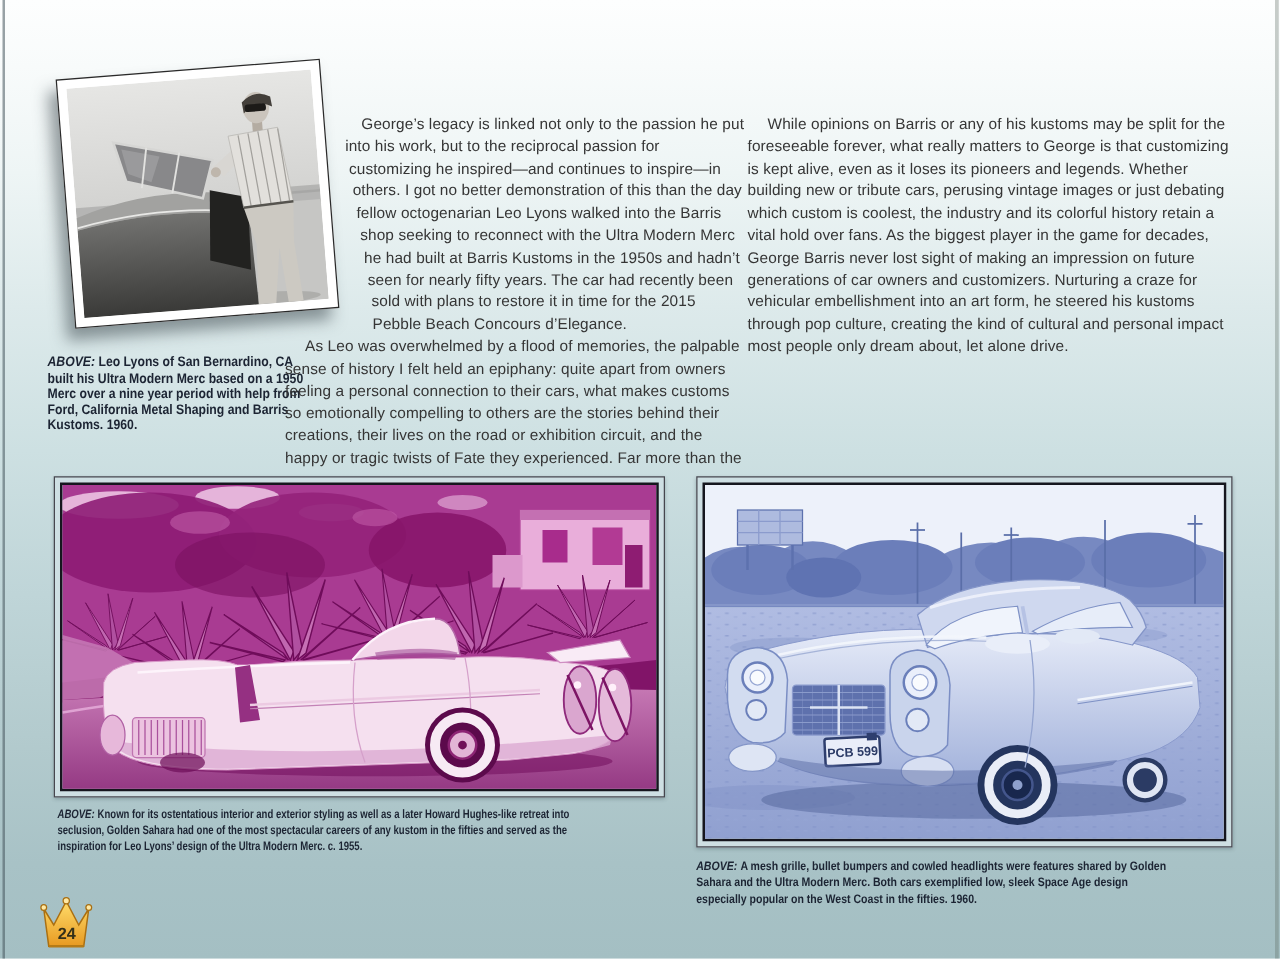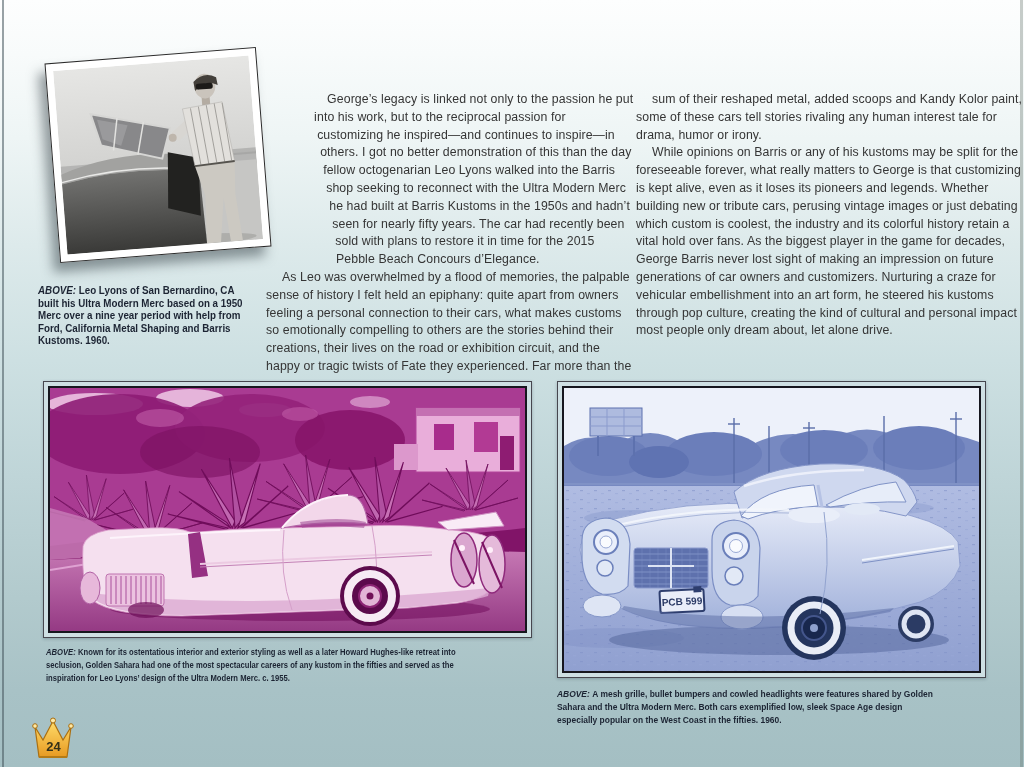--- a/index.html
+++ b/index.html
@@ -29,21 +29,21 @@
   .photo-blue{left:557px;top:381px;width:429px;height:297px;}
 
   
   .cap{color:#1c2433;font-weight:bold;transform-origin:0 0;}
   .cap .cap-label{font-style:italic;margin-right:3px;}
   .cap1{left:38px;top:284px;width:240px;font-size:11px;line-height:12.6px;transform:scaleX(.89);}
   .cap2{left:46px;top:645px;width:535px;font-size:9.8px;line-height:13px;transform:scaleX(.78);}
   .cap3{left:557px;top:687px;width:442px;font-size:9.8px;line-height:13px;transform:scaleX(.86);}
 
   
-  .col{color:#353535;font-size:12.3px;line-height:17.8px;letter-spacing:.1px;margin-left:38px;}
+  .col{color:#353535;font-size:12.3px;line-height:17.8px;letter-spacing:.1px;}
   .col p{margin:0;text-indent:16px;}
   .col-left{left:228px;top:91px;width:368px;}
   .col-right{left:598px;top:91px;width:389px;}
   .wrap-shape{
     float:left;width:70px;height:177px;
     shape-outside:polygon(0 0,36px 0,66px 100%,0 100%);
     shape-margin:6px;
   }
 
   
@@ -102,21 +102,20 @@
   <div class="abs cap cap1">
     <span class="cap-label">ABOVE:</span><span>Leo Lyons of San Bernardino, CA built his Ultra Modern Merc based on a 1950 Merc over a nine year period with help from Ford, California Metal Shaping and Barris Kustoms. 1960.</span>
   </div>
 
   <div class="abs col col-left">
     <div class="wrap-shape"></div>
     <p>George’s legacy is linked not only to the passion he put into his work, but to the reciprocal passion for customizing he inspired—and continues to inspire—in others. I got no better demonstration of this than the day fellow octogenarian Leo Lyons walked into the Barris shop seeking to reconnect with the Ultra Modern Merc he had built at Barris Kustoms in the 1950s and hadn’t seen for nearly fifty years. The car had recently been sold with plans to restore it in time for the 2015 Pebble Beach Concours d’Elegance.</p>
     <p>As Leo was overwhelmed by a flood of memories, the palpable sense of history I felt held an epiphany: quite apart from owners feeling a personal connection to their cars, what makes customs so emotionally compelling to others are the stories behind their creations, their lives on the road or exhibition circuit, and the happy or tragic twists of Fate they experienced. Far more than the</p>
   </div>
   <div class="abs col col-right">
-    <p>sum of their reshaped metal, added scoops and Kandy Kolor paint, some of these cars tell stories rivaling any human interest tale for drama, humor or irony.</p>
     <p>While opinions on Barris or any of his kustoms may be split for the foreseeable forever, what really matters to George is that customizing is kept alive, even as it loses its pioneers and legends. Whether building new or tribute cars, perusing vintage images or just debating which custom is coolest, the industry and its colorful history retain a vital hold over fans. As the biggest player in the game for decades, George Barris never lost sight of making an impression on future generations of car owners and customizers. Nurturing a craze for vehicular embellishment into an art form, he steered his kustoms through pop culture, creating the kind of cultural and personal impact most people only dream about, let alone drive.</p>
   </div>
 
   <div class="abs framed photo-magenta">
     <div class="inner">
     <svg viewBox="0 0 475 243" width="475" height="243" preserveAspectRatio="none">
       <defs>
         <linearGradient id="mgRoad" x1="0" y1="0" x2="0" y2="1">
           <stop offset="0" stop-color="#c678b4"></stop>
               <stop offset="1" stop-color="#953a84"></stop>

